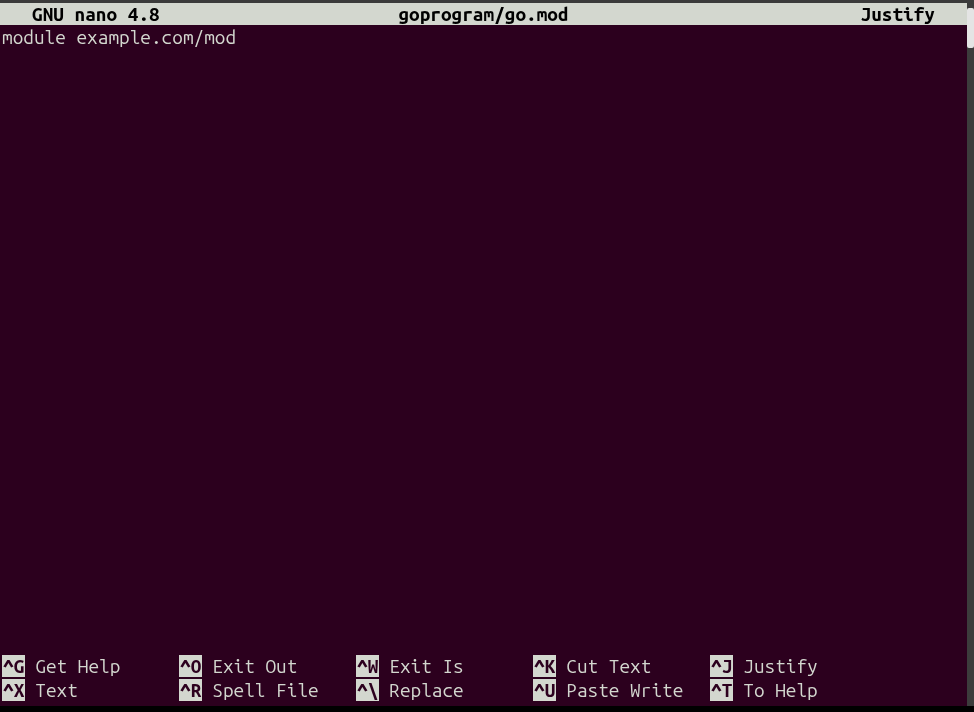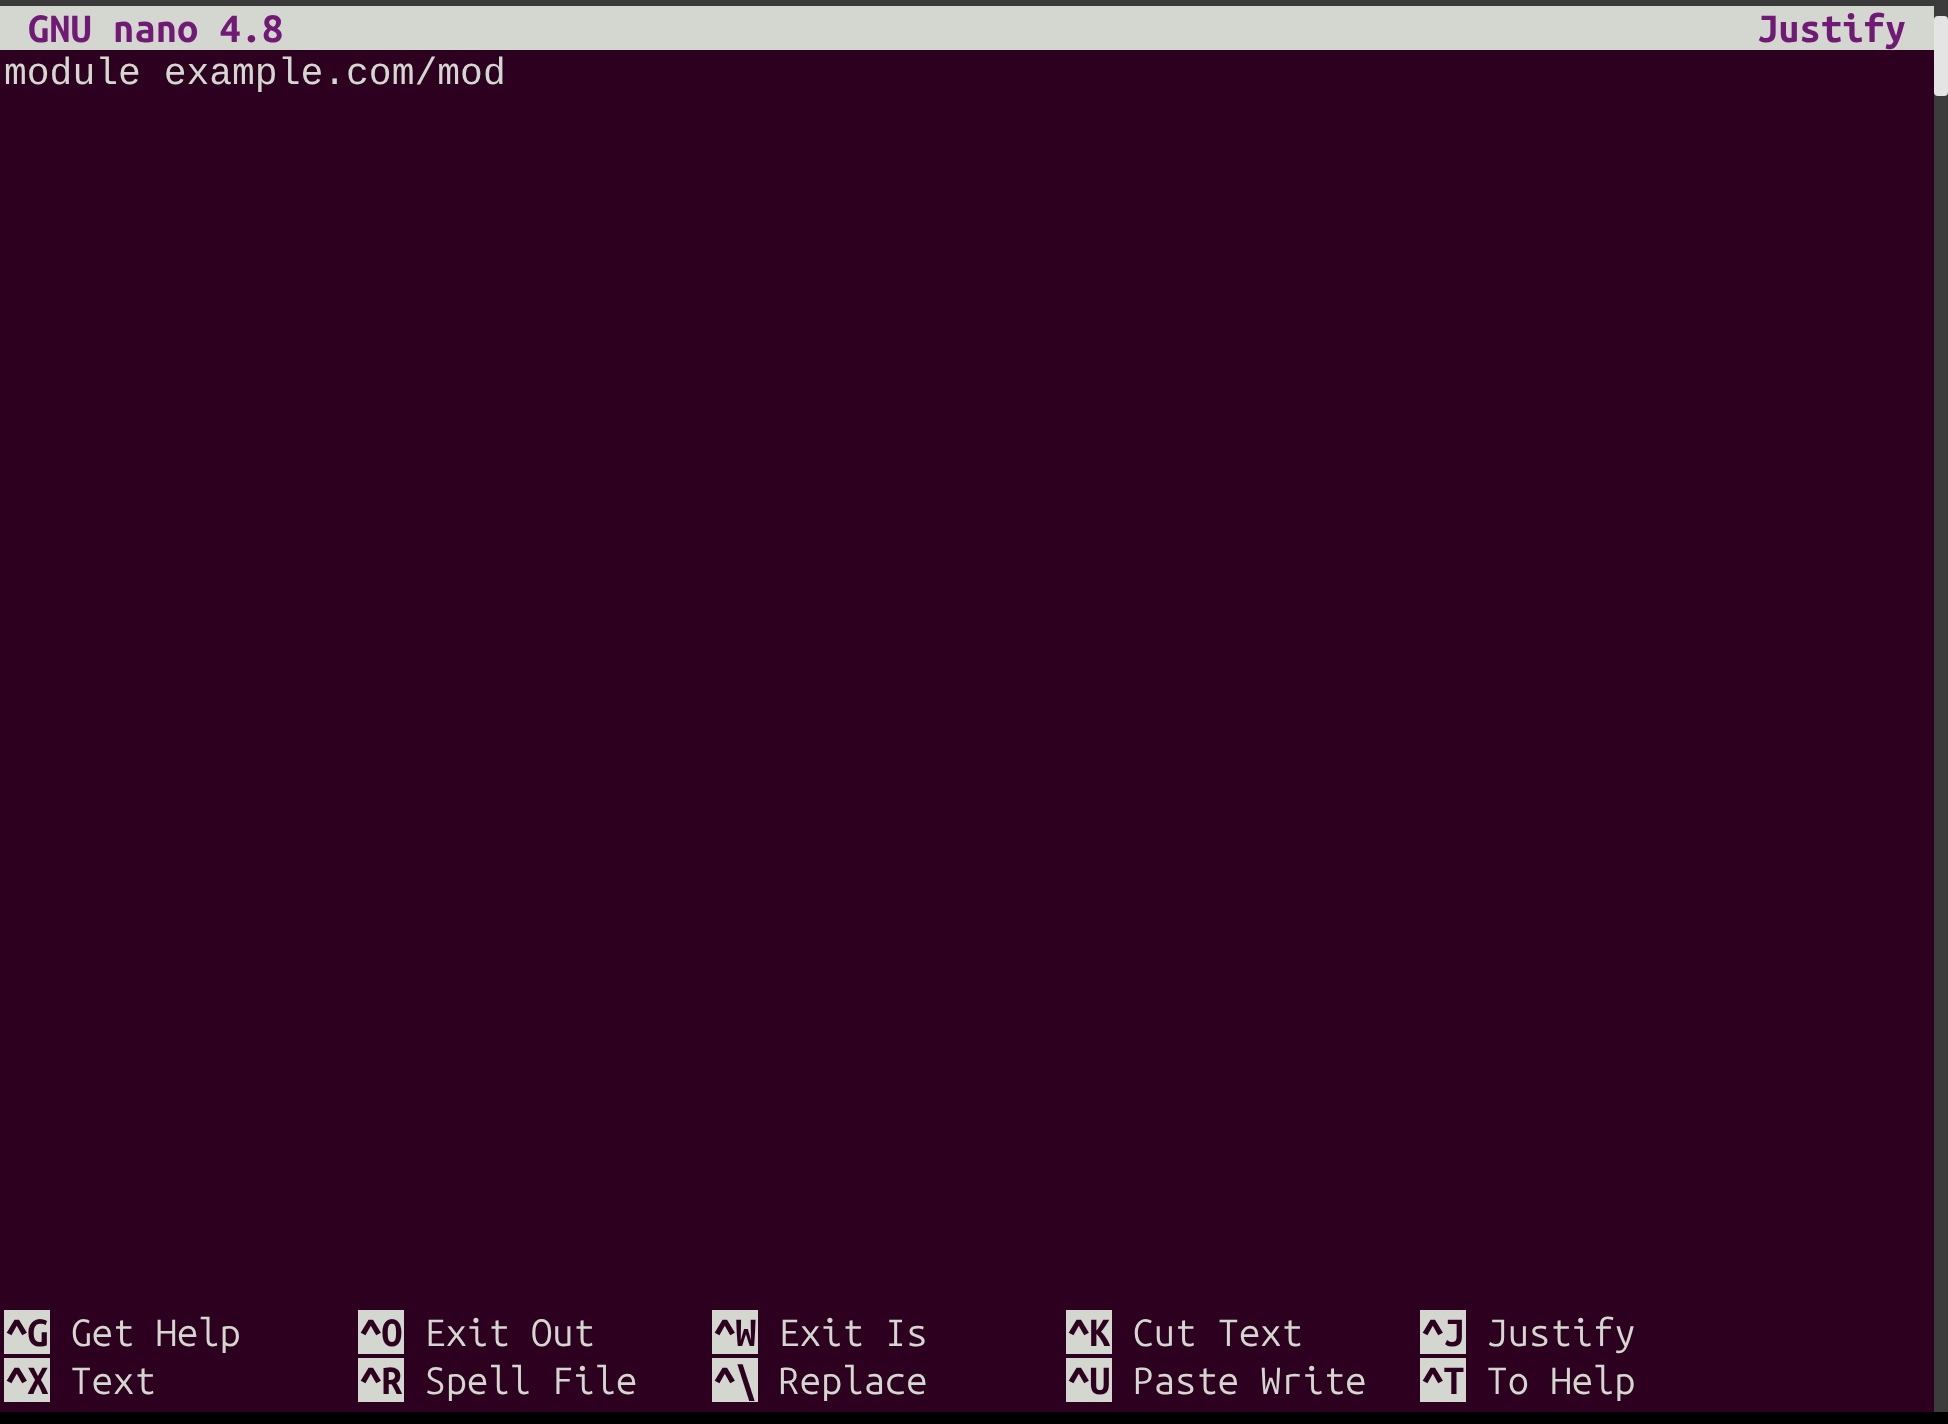--- a/index.html
+++ b/index.html
@@ -23,26 +23,26 @@
       height: 706px;
       background: #2c001e;
       position: relative;
       display: flex;
       flex-direction: column;
       border-top: 3px solid #3a3a3a;
     }
     
     .title-bar {
       background: #d3d7cf;
-      color: #701a75;
+      color: #000000;
       height: 22px;
       display: flex;
       align-items: center;
       justify-content: space-between;
-      padding: 0 4px;
+      padding: 0 22px;
       font-weight: bold;
     }
     
     .title-left {
       padding-left: 10px;
     }
     
     .title-center {
       position: absolute;
       left: 50%;
@@ -51,21 +51,20 @@
     
     .title-right {
       padding-right: 10px;
     }
     
     .editor-area {
       flex: 1;
       color: #d3d7cf;
       padding: 0 2px;
       line-height: 24px;
-      font-family: Liberation Mono, monospace;
     }
     
     .editor-line {
       white-space: pre;
     }
     
     .shortcuts-bar {
       color: #d3d7cf;
       padding: 0 2px 4px 2px;
     }
@@ -116,20 +115,21 @@
       border-radius: 2px;
     }
   </style>
 </head>
 <body>
 
 <div class="terminal">
 
   <div class="title-bar">
     <span class="title-left">GNU nano 4.8</span>
+    <span class="title-center">goprogram/go.mod</span>
     <span class="title-right">Justify</span>
   </div>
 
   <div class="editor-area">
     <div class="editor-line">module example.com/mod</div>
   </div>
 
   <div class="shortcuts-bar">
     <div class="shortcut-row">
       <div class="shortcut-item">

